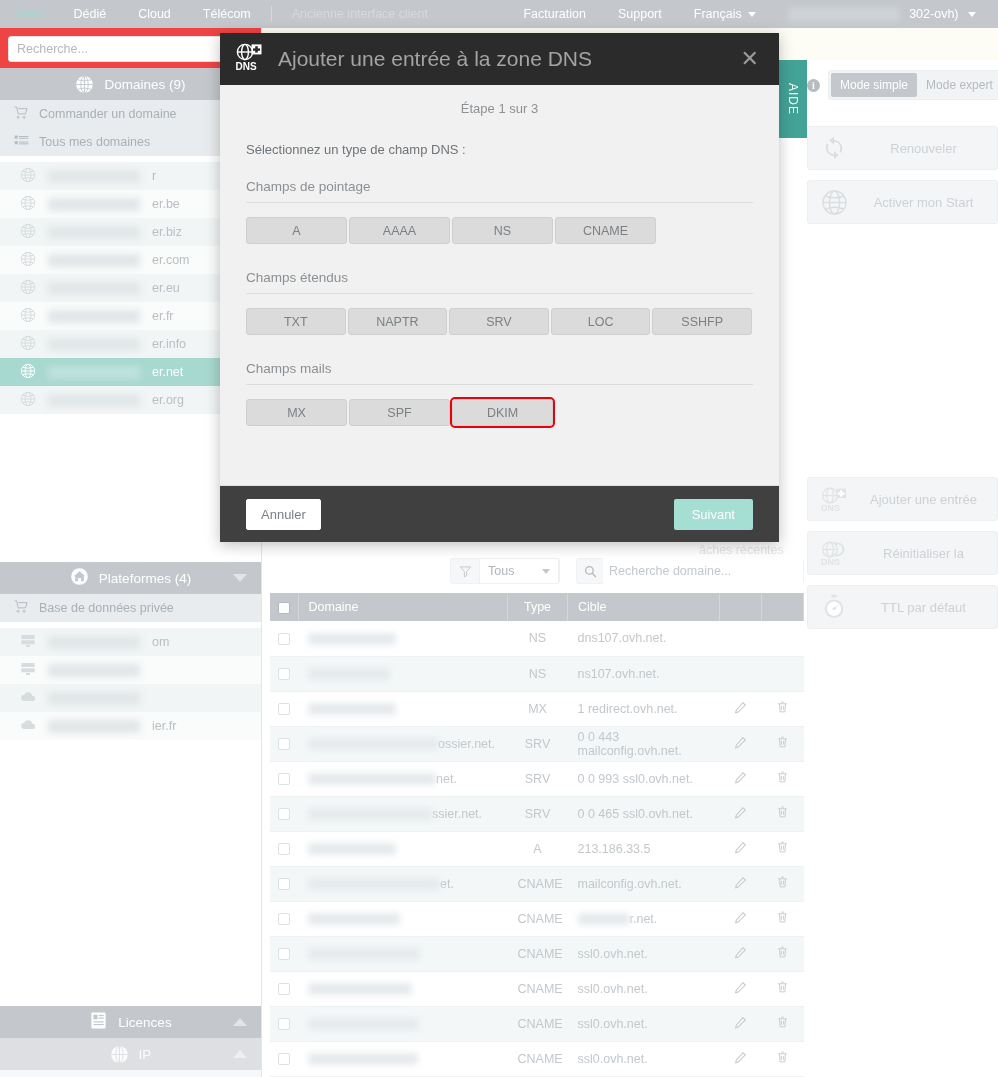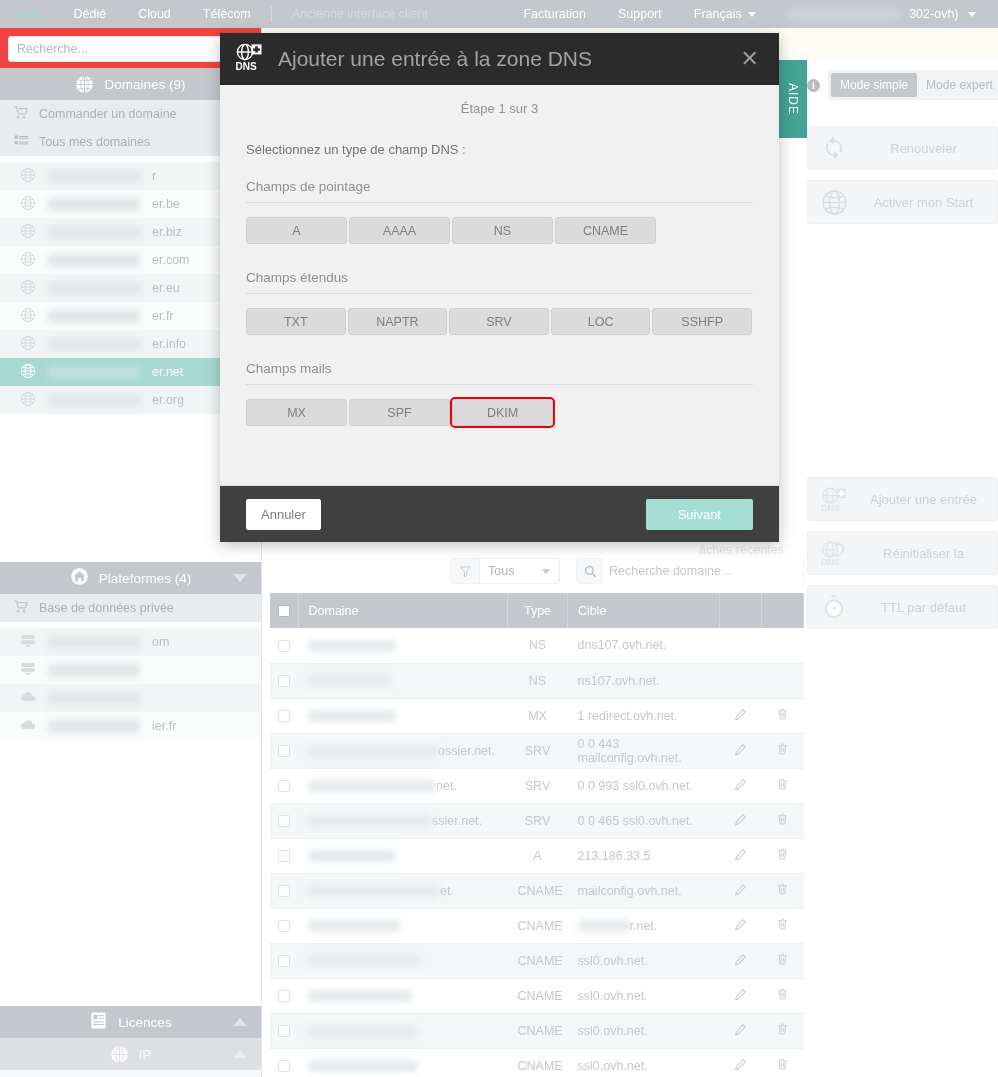--- a/index.html
+++ b/index.html
@@ -152,21 +152,21 @@
   .search-fld {
     flex: 1; border: none; background: #fff; height: 26px; outline: none;
     font-size: 12.5px; color: #b0b5b9; padding: 0 6px;
     font-family: "Liberation Sans", sans-serif;
   }
   .search-fld::placeholder { color: #c3c8cc; }
 
   table.dns { width: 534px; border-collapse: collapse; table-layout: fixed; }
   table.dns th {
     background: #c4c8cc; color: #ffffff; font-weight: normal; font-size: 12.5px;
-    height: 35px; text-align: left; padding: 0 10px;
+    height: 28px; text-align: left; padding: 0 10px;
     border-right: 1px solid #d3d7da;
   }
   table.dns th.chk-col { width: 28px; padding: 0; text-align: center; }
   table.dns th.type-col { width: 60px; text-align: center; }
   table.dns th.act-col { width: 42px; }
   table.dns td {
     height: 35px; font-size: 12.5px; color: #c3c8cc; padding: 0 10px;
     border-bottom: 1px solid #eef1f2;
   }
   table.dns tbody tr:nth-child(even) { background: #f3f7f8; }
@@ -221,21 +221,21 @@
     background: #404040; border-top: 1px solid #e0e0e0;
     display: flex; align-items: center; padding: 0 26px;
   }
   #cancel-btn {
     background: #ffffff; border: 1px solid #ffffff; color: #7b8084; font-size: 13px;
     padding: 7px 14px; cursor: pointer; border-radius: 2px;
     font-family: "Liberation Sans", sans-serif;
   }
   #next-btn {
     margin-left: auto; background: #a5ded3; color: #ffffff; border: none;
-    font-size: 13px; padding: 8px 32px; cursor: pointer; border-radius: 2px;
+    font-size: 13px; padding: 8px 18px; cursor: pointer; border-radius: 2px;
     font-family: "Liberation Sans", sans-serif;
   }
 </style>
 </head>
 <body>
 
 <div id="topnav">
   <div class="nav-left">
     <div class="navitem active">Web</div>
     <div class="navitem">Dédié</div>

